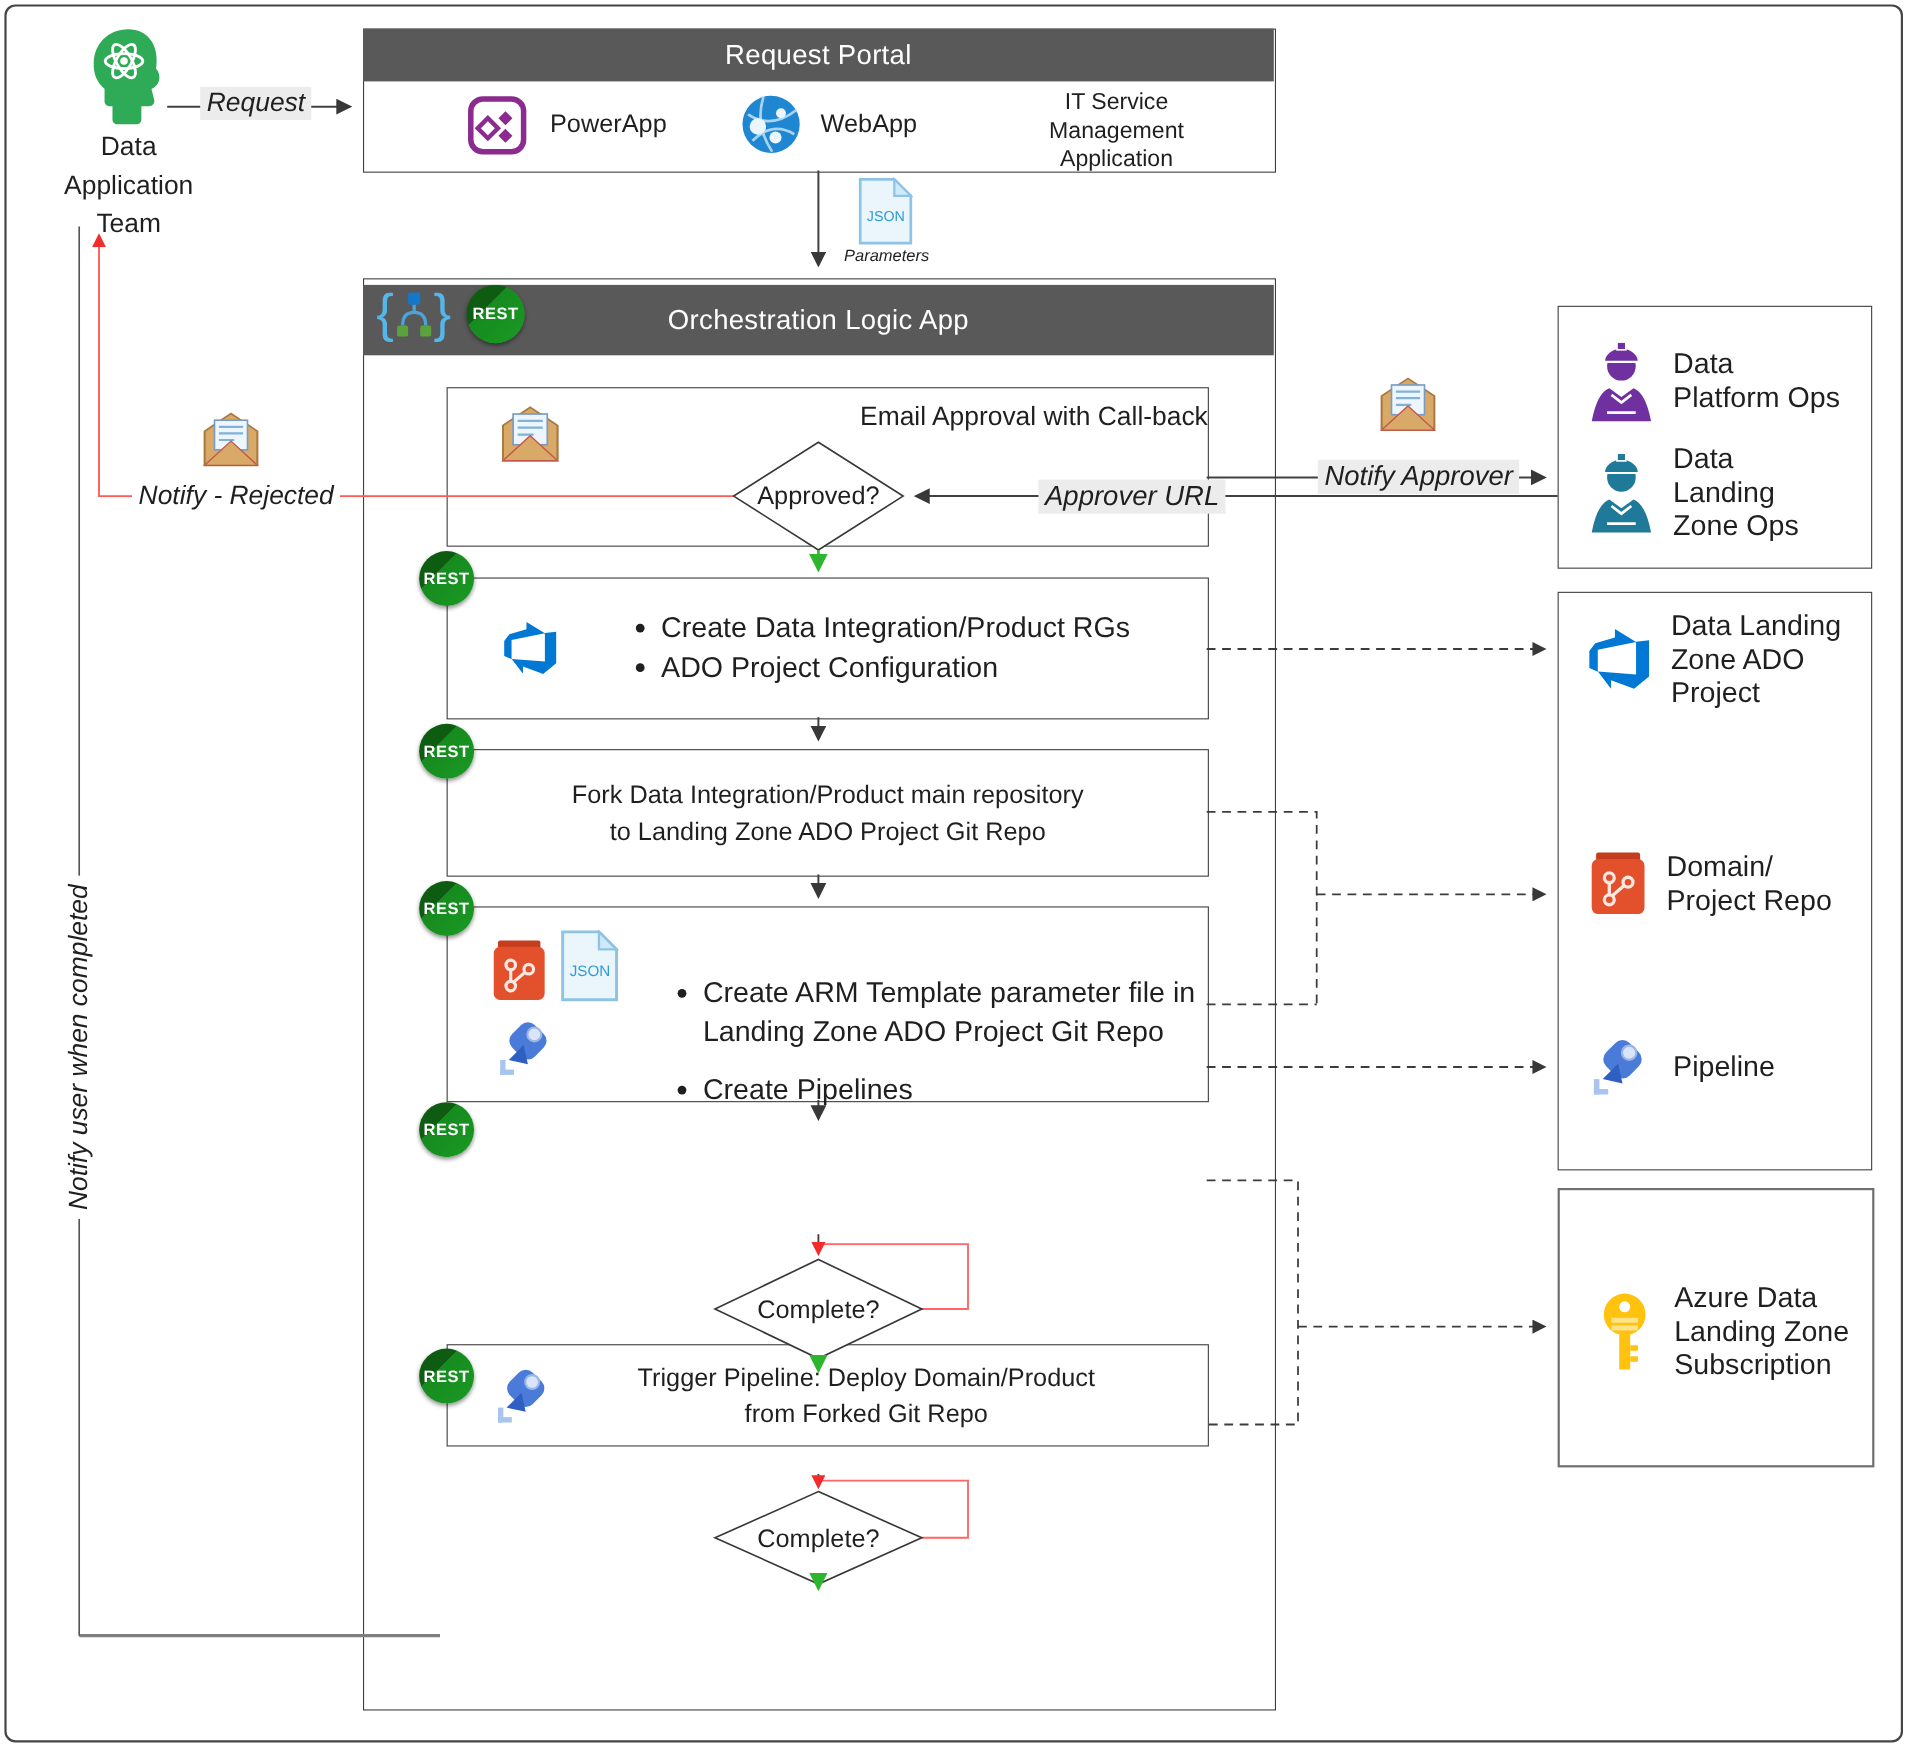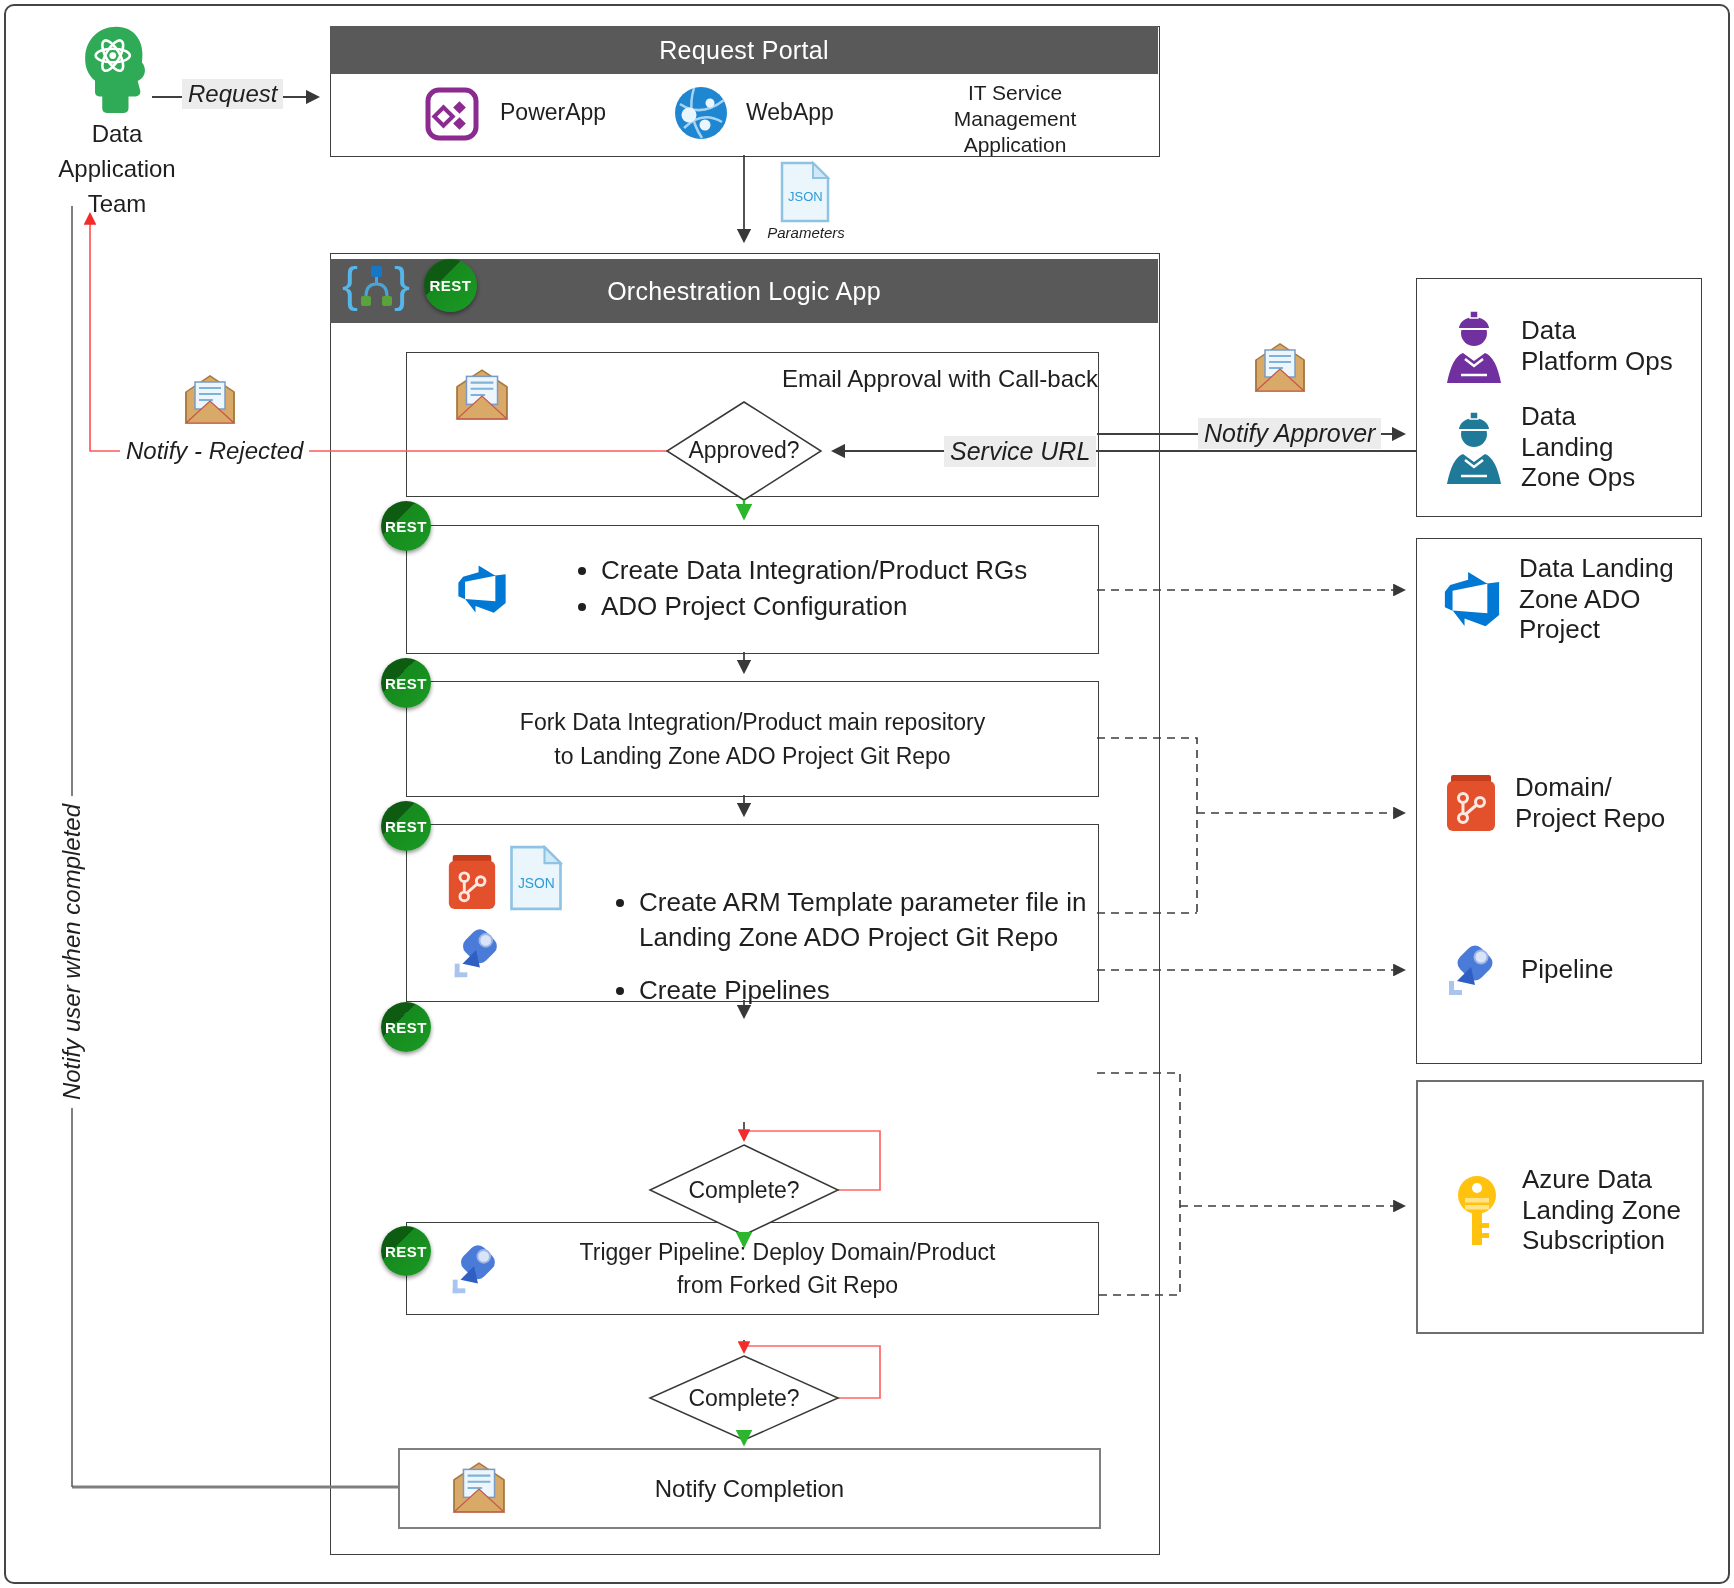--- a/index.html
+++ b/index.html
@@ -250,50 +250,38 @@
         <circle cx="40" cy="20" r="6.5" fill="#d9e4f8" stroke="#9bb5e8" stroke-width="2"></circle>
         <rect x="8" y="44" width="5" height="14" fill="#a9c4ee"></rect>
           <rect x="8" y="53" width="13" height="5" fill="#a9c4ee"></rect>
       </svg>
     </div>
     <div class="center-text pre node-text" style="padding-left:70px;line-height:33px;text-align:center;">Trigger Pipeline: Deploy Domain/Product
 from Forked Git Repo</div>
   </div>
   <div class="dlabel" style="left:654px;top:1385px;width:180px;">Complete?</div>
 
-  <div class="box" style="left:398px;top:1448px;width:699px;height:77px;border:2.5px solid #7f7f7f;">
-    <div class="abs" style="left:50px;top:8px;">
-      <svg width="58" height="58" viewBox="0 0 56 56">
-        <path d="M4 21 L28 5 L52 21 V52 H4 Z" fill="#d9a967" stroke="#a87a40" stroke-width="1.5"></path>
-        <rect x="13" y="11" width="30" height="27" fill="#eef6fd" stroke="#7a9cc4" stroke-width="1.5"></rect>
-        <path d="M17 17h22M17 23h22M17 29h14" stroke="#7fb2d9" stroke-width="2"></path>
-        <path d="M4 52 L28 30 L52 52 Z" fill="#d9a967" stroke="#c4564e" stroke-width="1.2"></path>
-        <path d="M4 21 V52 M52 21 V52" stroke="#a87a40" stroke-width="1.5"></path>
-      </svg>
-    </div>
-    <div class="center-text" style="font-size:24px;">Notify Completion</div>
-  </div>
 
   <div class="rest" style="left:381px;top:501px;width:50px;height:50px;">REST</div>
   <div class="rest" style="left:381px;top:658px;width:50px;height:50px;">REST</div>
   <div class="rest" style="left:381px;top:801px;width:50px;height:50px;">REST</div>
   <div class="rest" style="left:381px;top:1002px;width:50px;height:50px;">REST</div>
   <div class="rest" style="left:381px;top:1226px;width:50px;height:50px;">REST</div>
 
   <div class="abs" style="left:1252px;top:338px;z-index:3;">
     <svg width="56" height="58" viewBox="0 0 56 56">
       <path d="M4 21 L28 5 L52 21 V52 H4 Z" fill="#d9a967" stroke="#a87a40" stroke-width="1.5"></path>
       <rect x="13" y="11" width="30" height="27" fill="#eef6fd" stroke="#7a9cc4" stroke-width="1.5"></rect>
       <path d="M17 17h22M17 23h22M17 29h14" stroke="#7fb2d9" stroke-width="2"></path>
       <path d="M4 52 L28 30 L52 52 Z" fill="#d9a967" stroke="#c4564e" stroke-width="1.2"></path>
       <path d="M4 21 V52 M52 21 V52" stroke="#a87a40" stroke-width="1.5"></path>
     </svg>
   </div>
   <div class="lbl hl" style="left:1188px;top:418px;font-size:25px;margin-left:10px;">Notify Approver</div>
-  <div class="lbl hl" style="left:944px;top:436px;font-size:25px;">Service URL</div>
+  <div class="lbl hl" style="left:944px;top:436px;font-size:25px;">Approver URL</div>
 
   <div class="box" style="left:1416px;top:278px;width:284px;height:237px;">
     <div class="rowitem" style="left:26px;top:26px;">
       <svg width="62" height="82" viewBox="0 0 62 82">
         <circle cx="31" cy="28" r="13" fill="#7030a0"></circle>
         <path d="M15 24 a16 13 0 0 1 32 0 z" fill="#7030a0" stroke="#fff" stroke-width="2"></path>
         <rect x="27" y="6" width="8" height="7" fill="#7030a0" stroke="#fff" stroke-width="1.5"></rect>
         <path d="M4 78 q5-26 16-30 l11 8 11-8 q11 4 16 30 z" fill="#7030a0"></path>
         <path d="M22 54 l9 7 9-7" fill="none" stroke="#fff" stroke-width="2.5"></path>
         <path d="M18 70 h26" stroke="#fff" stroke-width="2.5"></path>

